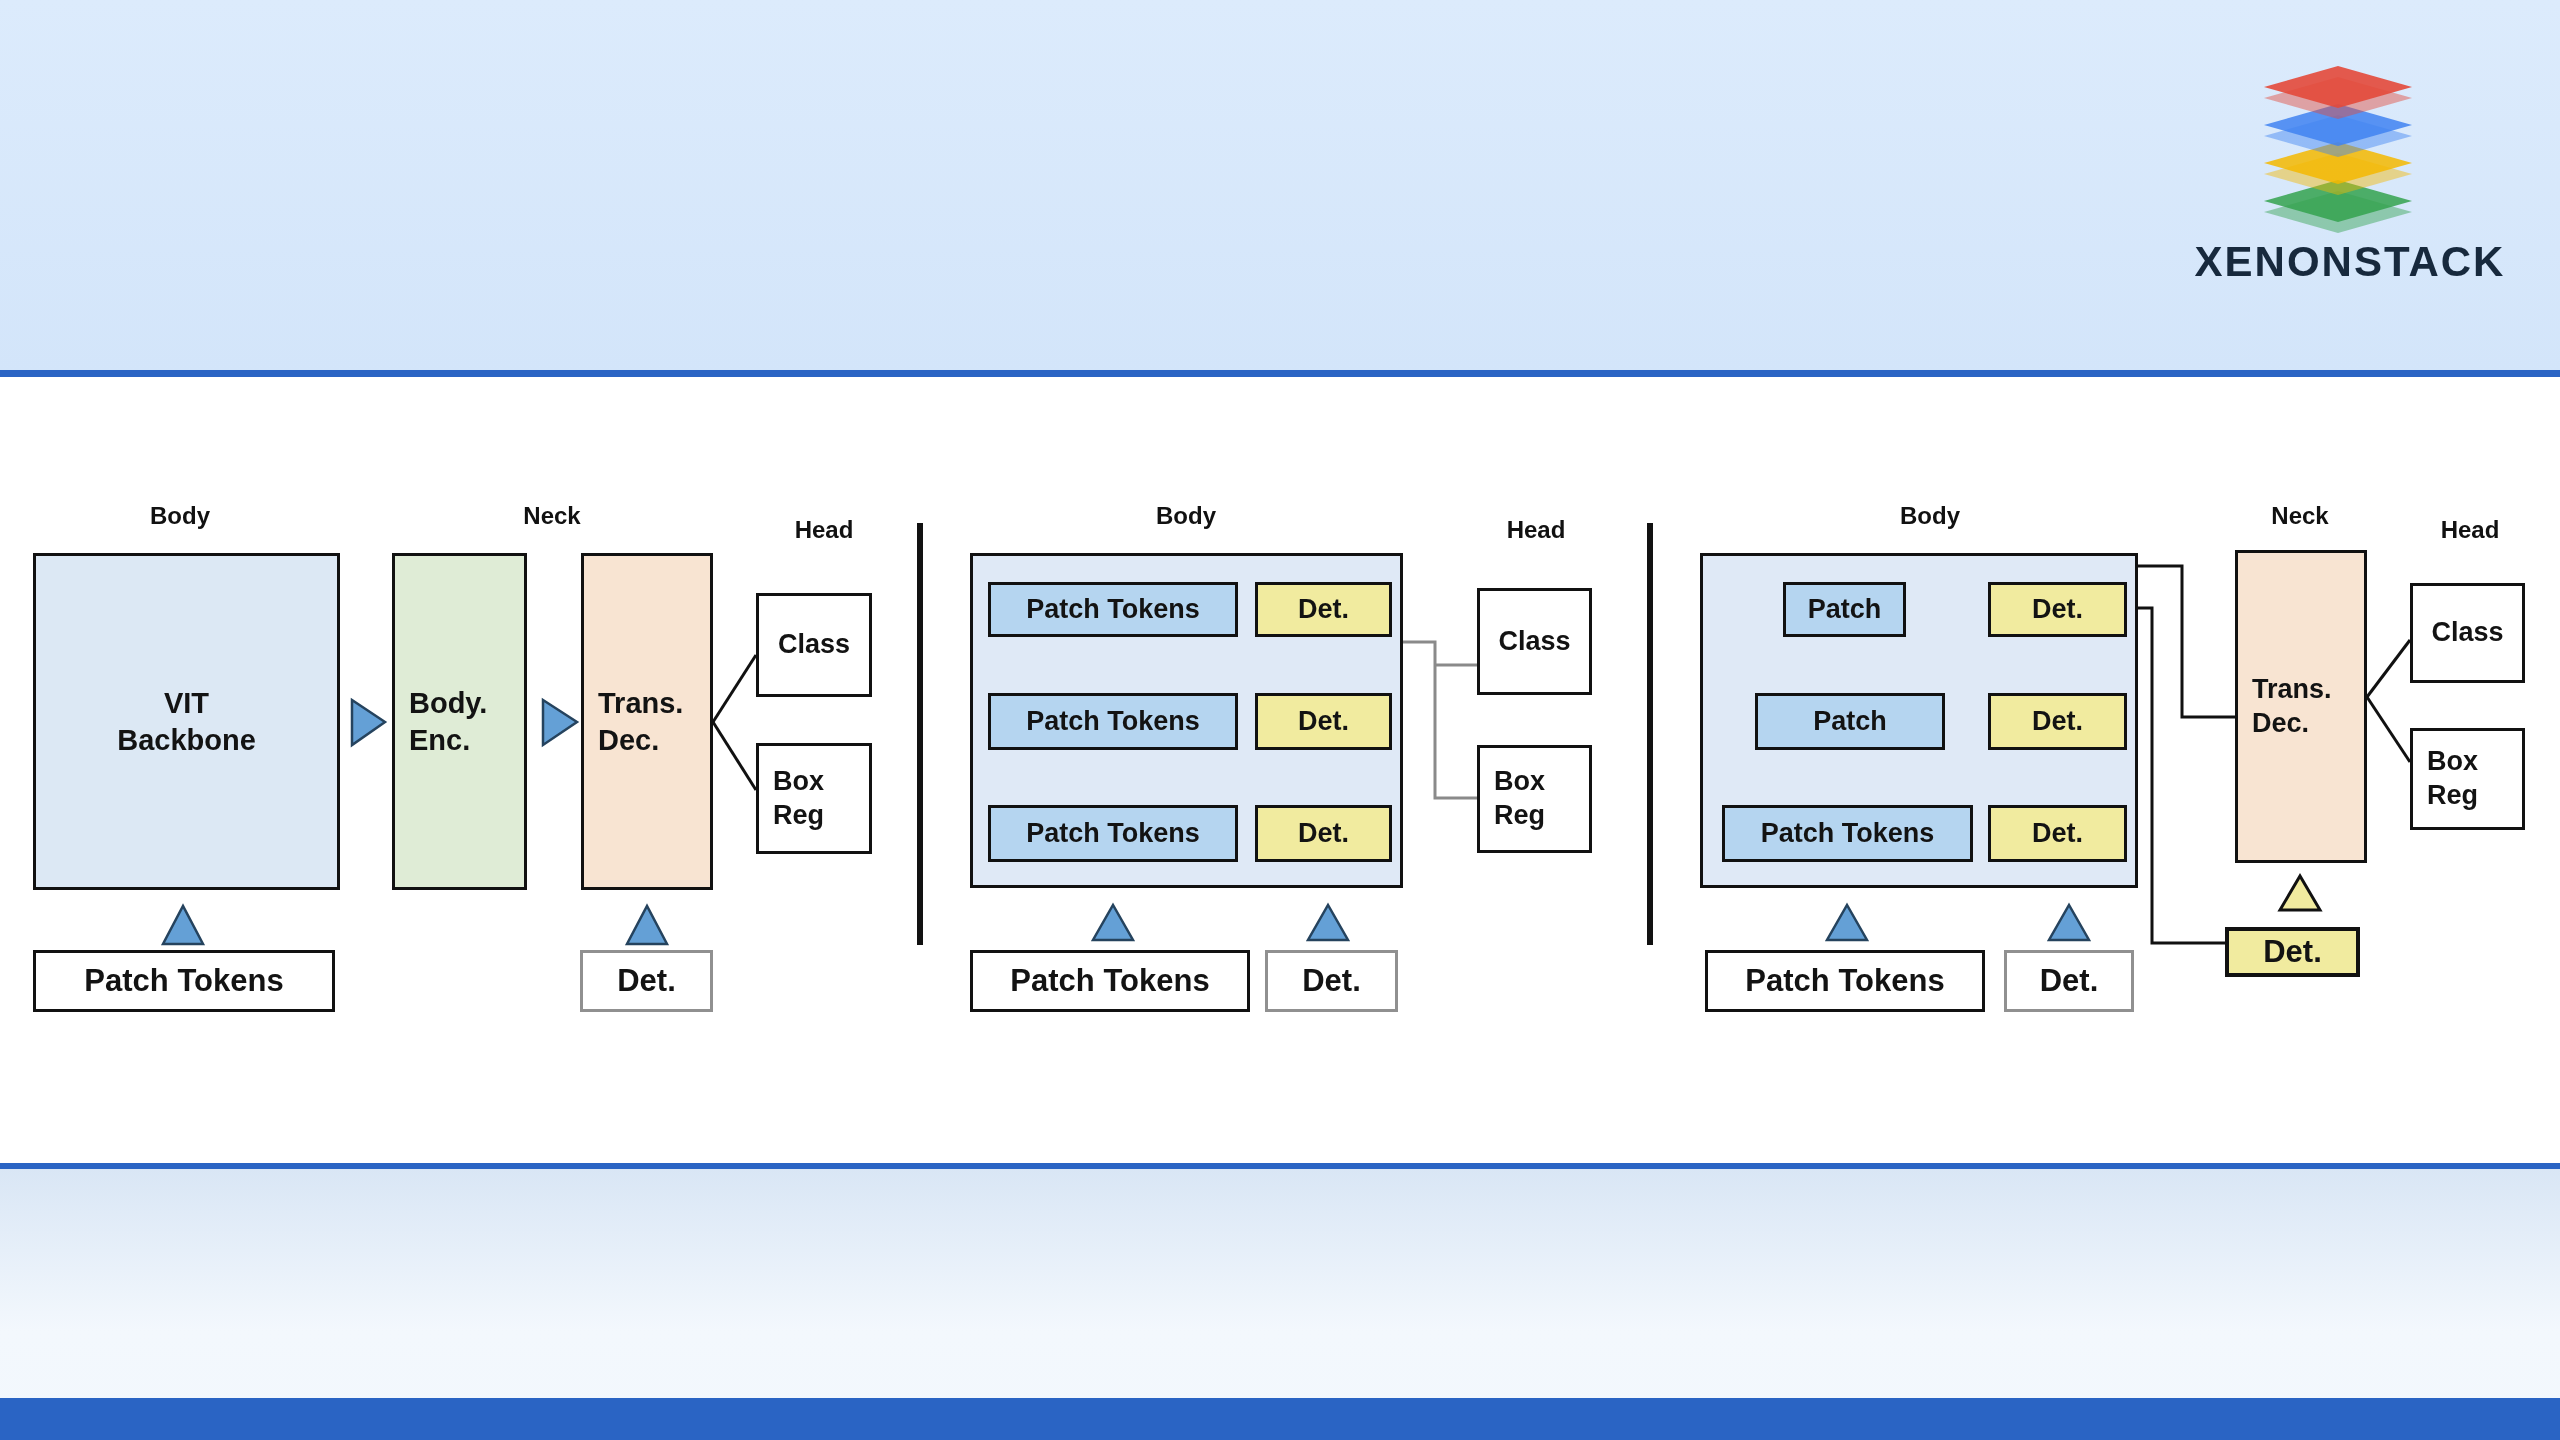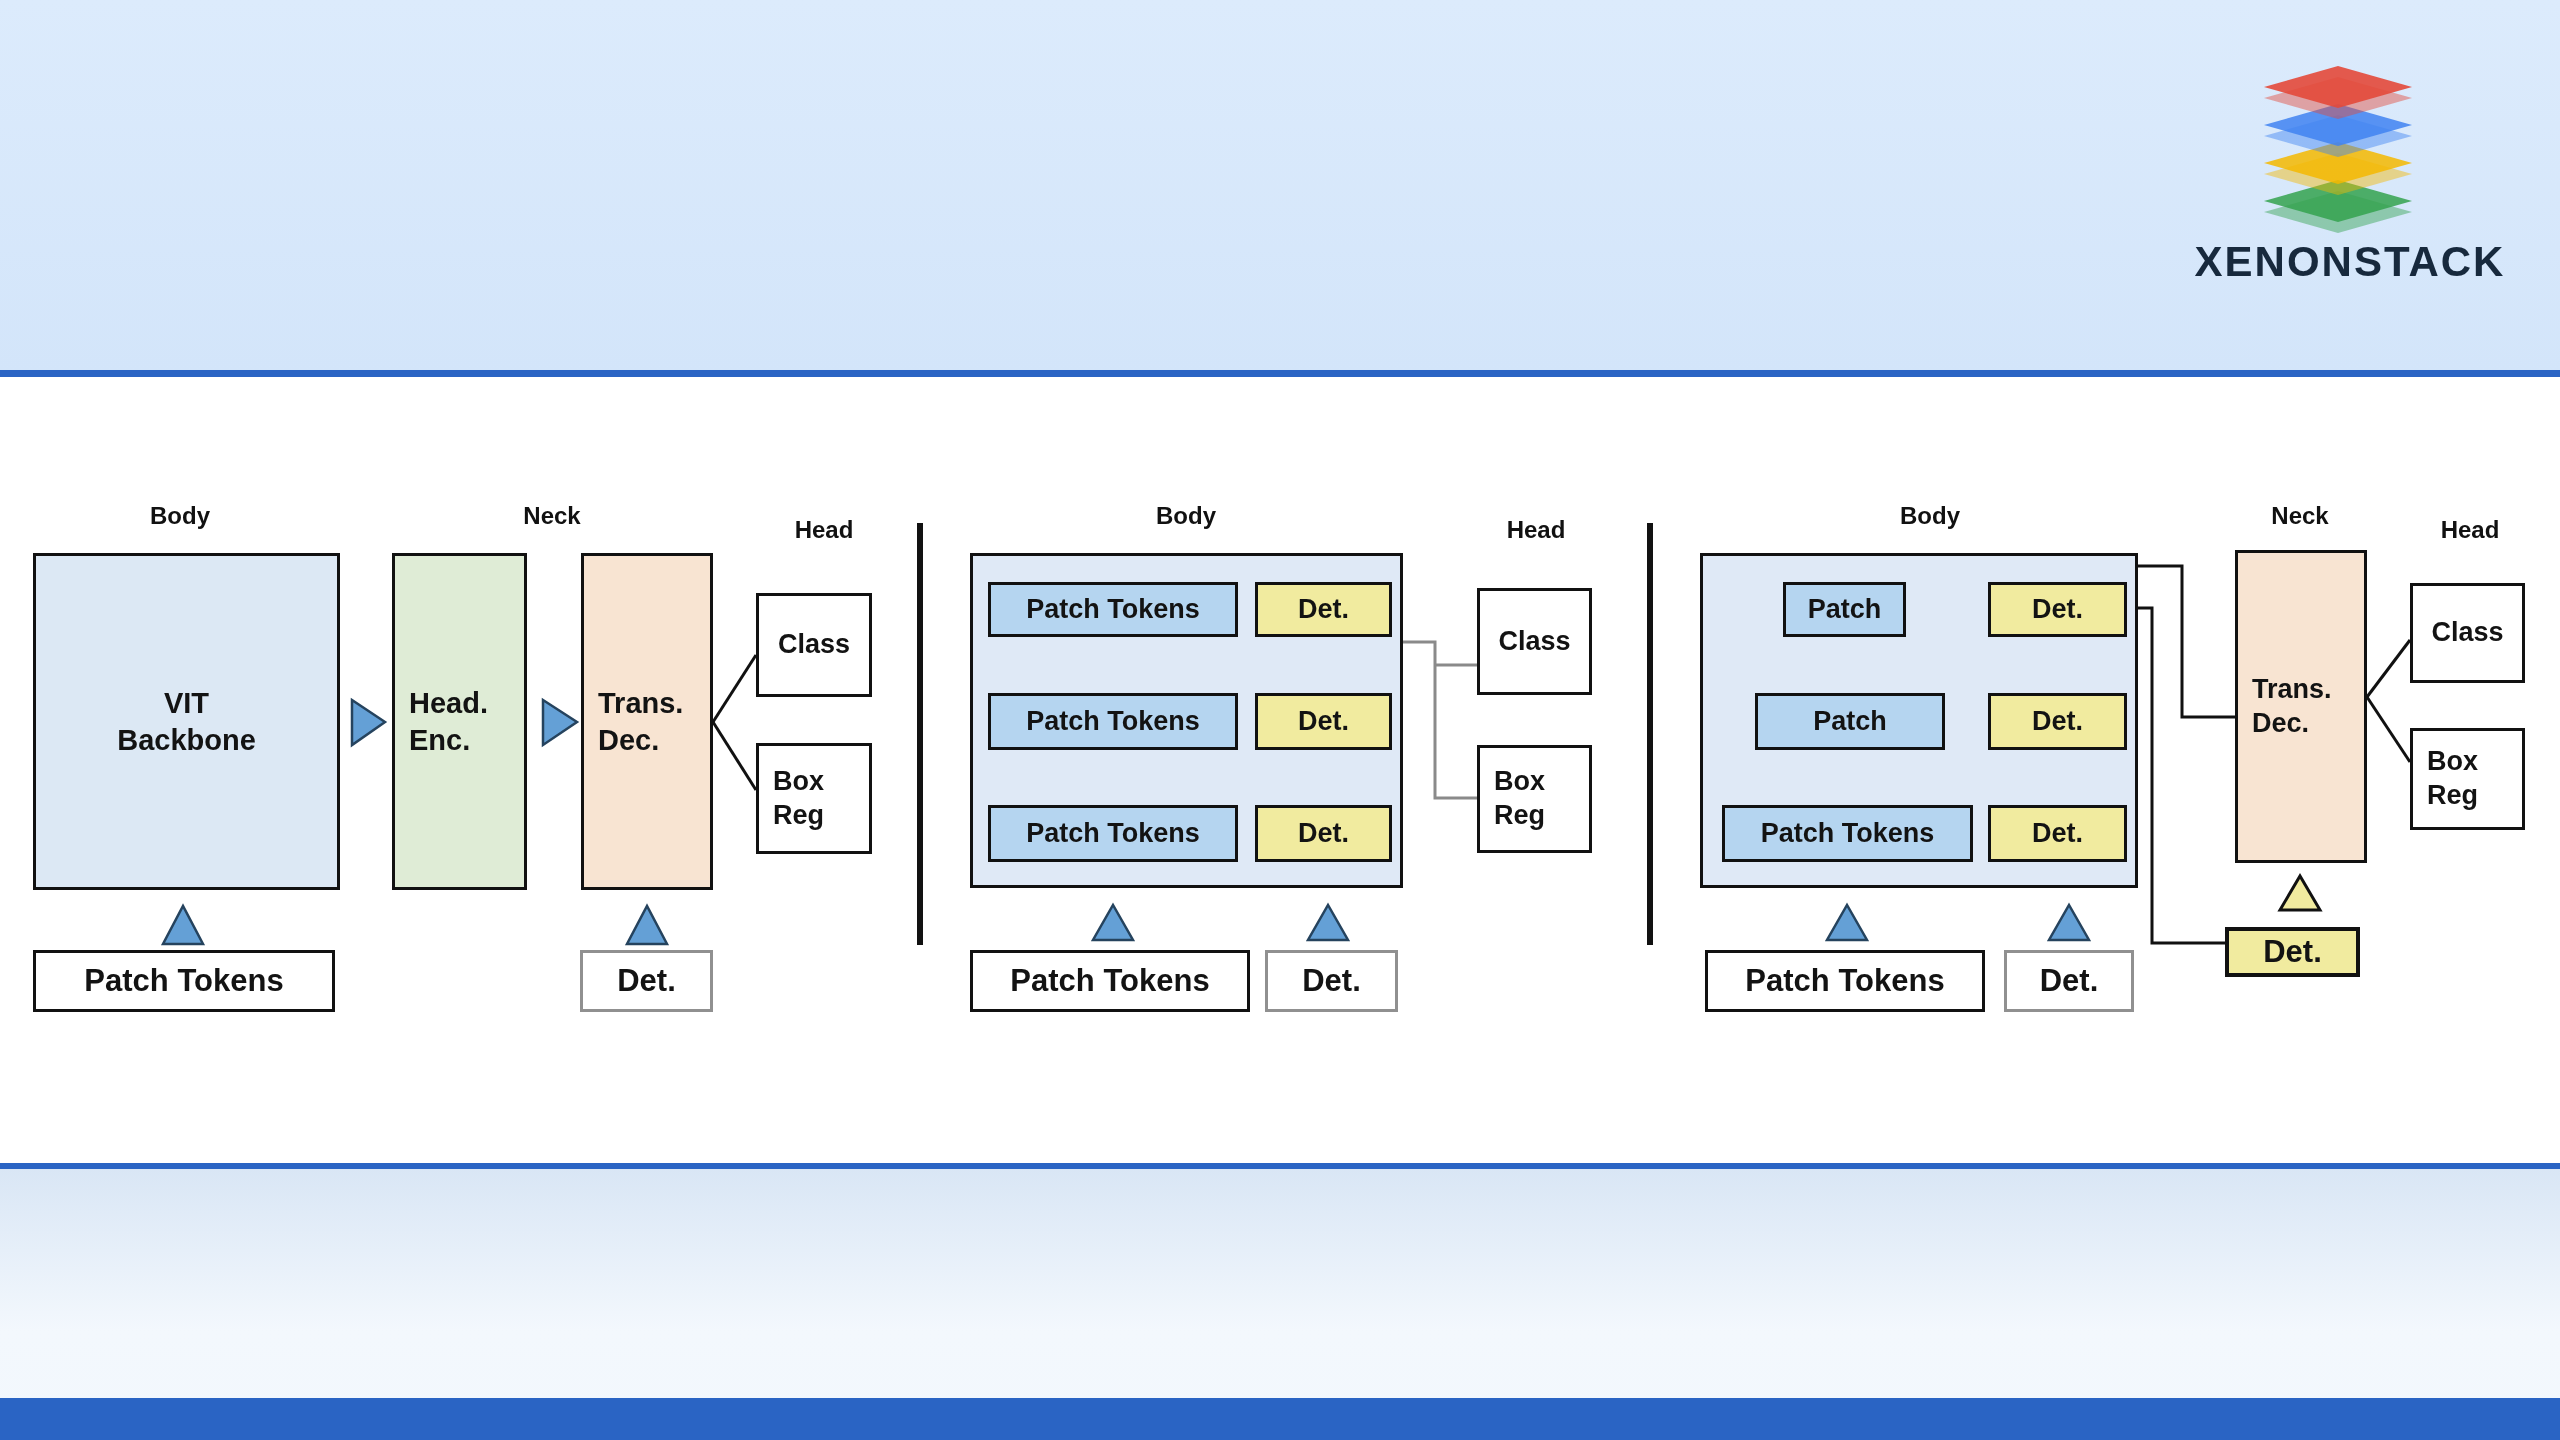--- a/index.html
+++ b/index.html
@@ -128,21 +128,21 @@
 </svg>
 
 <div class="abs sec-label" style="left:70px;top:502px;">Body</div>
 <div class="abs sec-label" style="left:442px;top:502px;">Neck</div>
 <div class="abs sec-label" style="left:714px;top:516px;">Head</div>
 
 <div class="box fill-backbone" style="left:33px;top:553px;width:307px;height:337px;">
     <span style="width:170px;">VIT Backbone</span>
   </div>
 <div class="box fill-enc left-text" style="left:392px;top:553px;width:135px;height:337px;">
-    <span style="width:95px;">Head. Enc.</span>
+    <span style="width:95px;">Body. Enc.</span>
   </div>
 <div class="box fill-dec left-text" style="left:581px;top:553px;width:132px;height:337px;">
     <span style="width:92px;">Trans. Dec.</span>
   </div>
 <div class="box fs27" style="left:756px;top:593px;width:116px;height:104px;">
     <span>Class</span>
   </div>
 <div class="box fs27 left-text" style="left:756px;top:743px;width:116px;height:111px;">
     <span style="width:70px;">Box Reg</span>
   </div>

